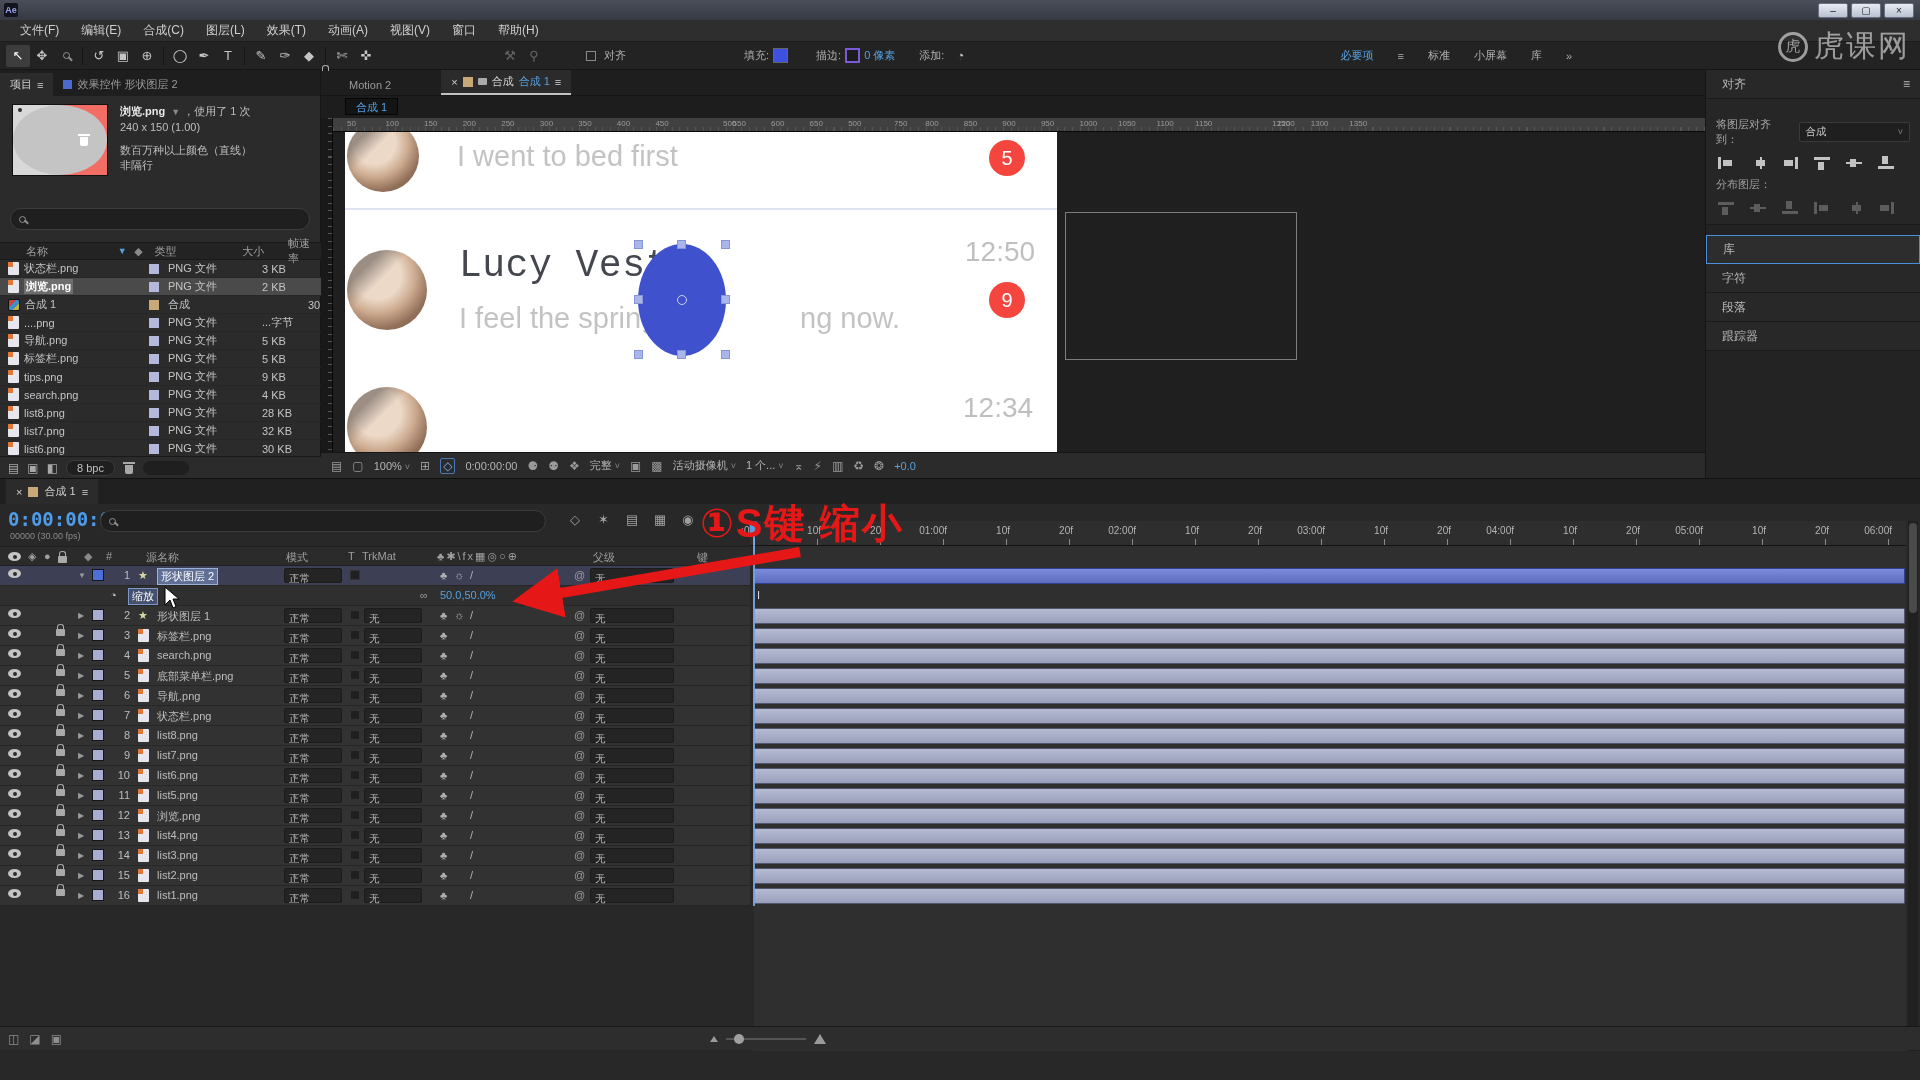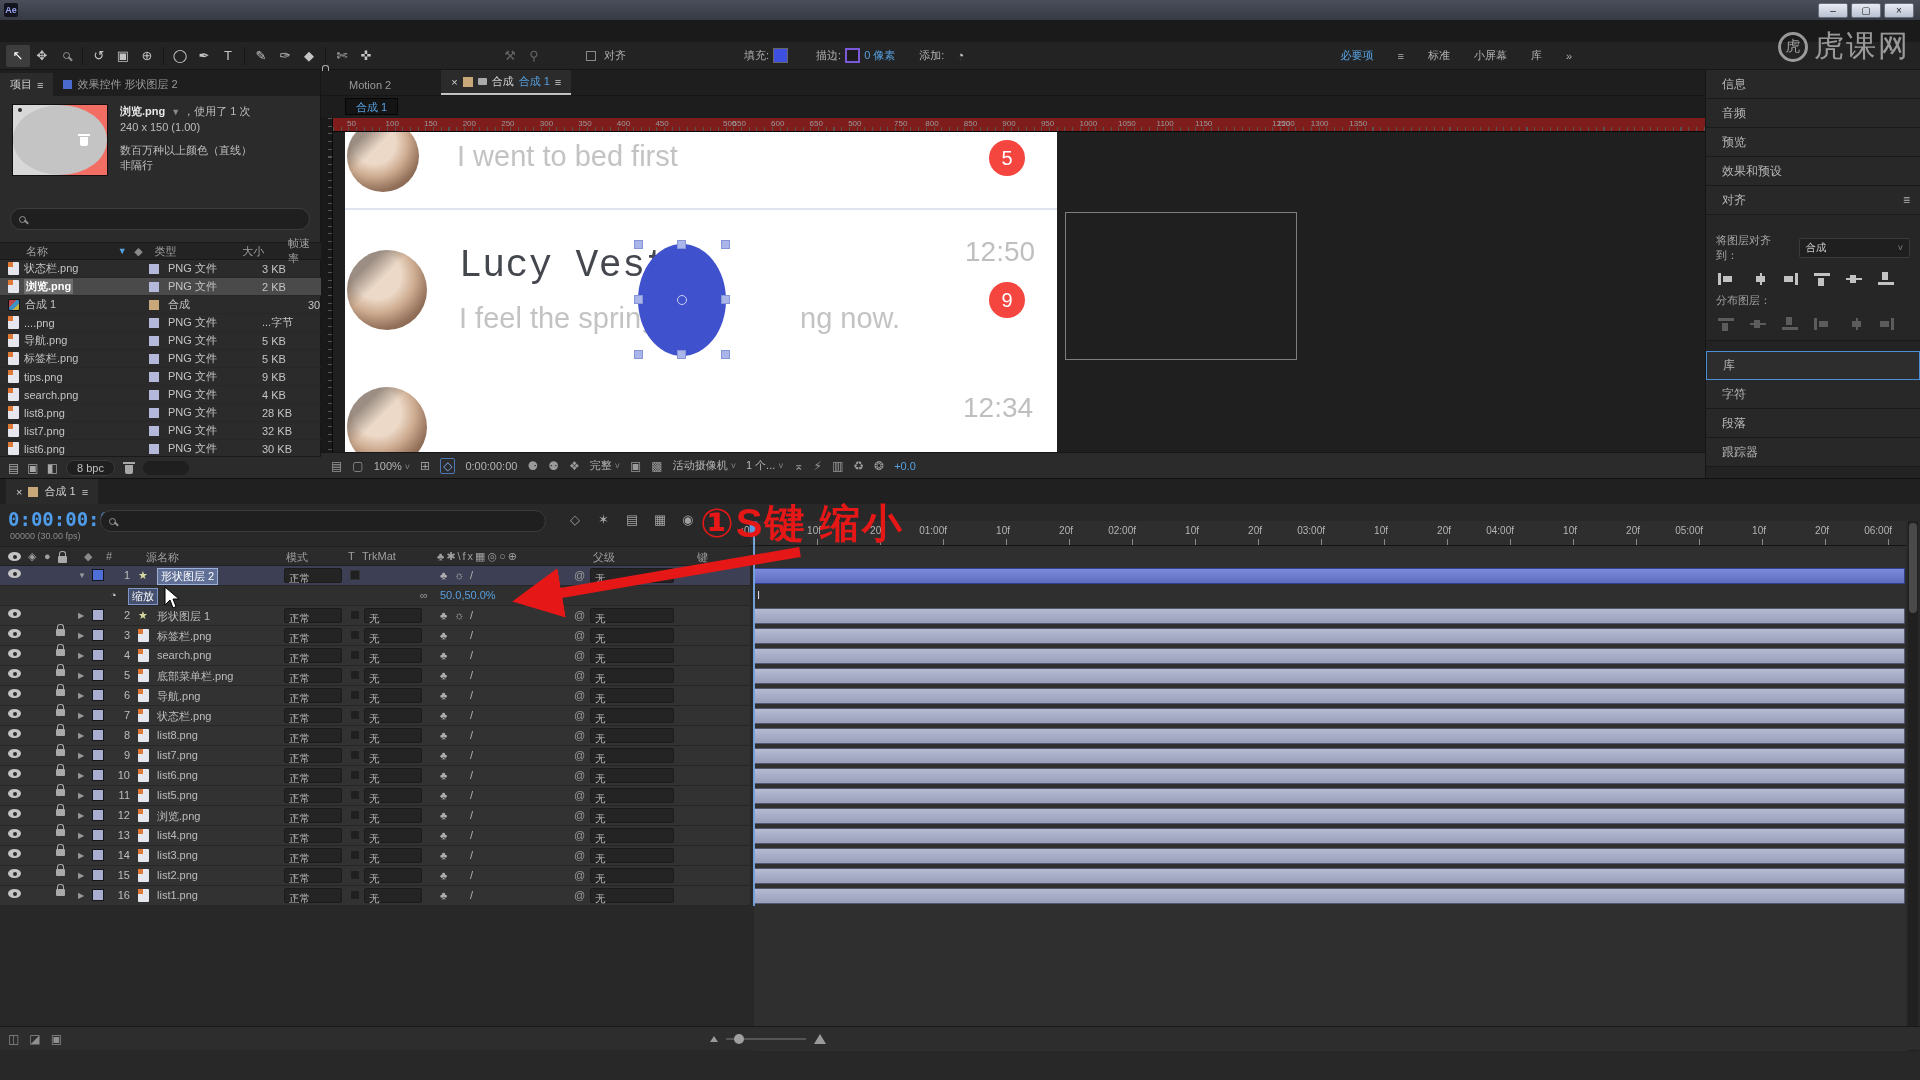--- a/index.html
+++ b/index.html
@@ -59,21 +59,21 @@
   #proj-foot{position:absolute;left:0;top:386px;width:321px;height:22px;background:#2b2b2b;border-top:1px solid #191919;display:flex;align-items:center;gap:8px;padding:0 8px;color:#a8a8a8;}
   .bpcbox{background:#1f1f1f;border:1px solid #3a3a3a;border-radius:9px;padding:1px 10px;font-size:11px;color:#c0c0c0;}
   .pill{width:46px;height:14px;background:#1f1f1f;border-radius:7px;}
   
   #viewer{position:absolute;left:321px;top:70px;width:1384px;height:408px;background:#1f1f1f;}
   #viewer .paneltabs{border-bottom:1px solid #161616;}
   #vtab-active{border-bottom:2px solid #c2c2c2;}
   #vbreadcrumb{position:absolute;left:0;top:26px;width:1384px;height:22px;background:#1d1d1d;}
   #vbc-box{position:absolute;left:24px;top:2px;height:17px;background:#141414;border:1px solid #060606;color:#56a0e0;font-size:11px;padding:1px 10px;}
   #vcanvas{position:absolute;left:0;top:48px;width:1384px;height:334px;background:#1f1f1f;overflow:hidden;}
-  #hruler{position:absolute;left:12px;top:0;width:1372px;height:14px;background:#7f1d1d;border-bottom:1px solid #090909;}
+  #hruler{position:absolute;left:12px;top:0;width:1372px;height:14px;background:#404040;border-bottom:1px solid #090909;}
   #hruler::after{content:"";position:absolute;left:0;bottom:0;width:100%;height:4px;background:repeating-linear-gradient(90deg,#555 0 1px,transparent 1px 7.7px);}
   .rnum{position:absolute;top:1px;font-size:8px;color:#9a9a9a;}
   #vruler{position:absolute;left:0;top:0;width:12px;height:334px;background:#191919;border-right:1px solid #090909;}
   #vruler::after{content:"";position:absolute;top:0;right:0;height:100%;width:4px;background:repeating-linear-gradient(#555 0 1px,transparent 1px 7.7px);}
   #comp{position:absolute;left:24px;top:14px;width:712px;height:320px;background:#ffffff;overflow:hidden;}
   .avatar{position:absolute;border-radius:50%;background:radial-gradient(circle at 38% 32%,#ecd9c8 0 32%,#cfae93 50%,#93705a 72%,#6b4f3d 100%);}
   .avatar::before{content:"";position:absolute;inset:0;border-radius:50%;background:linear-gradient(135deg,rgba(90,80,75,.55) 0 22%,transparent 40%);}
   .chatname{position:absolute;font-size:38px;color:#45474e;letter-spacing:.5px;}
   .chatmsg{position:absolute;font-size:29px;color:#c3c3c3;font-weight:300;}
   .chattime{position:absolute;font-size:28px;color:#bfbfbf;font-weight:300;}
@@ -170,20 +170,31 @@
 
   <div id="titlebar">
     <div id="appicon">Ae</div>
     <div class="winbtns">
       <div class="winbtn">–</div>
       <div class="winbtn">▢</div>
       <div class="winbtn">×</div>
     </div>
   </div>
 
+  <div id="menubar">
+      <div class="menuitem">文件(F)</div>
+      <div class="menuitem">编辑(E)</div>
+      <div class="menuitem">合成(C)</div>
+      <div class="menuitem">图层(L)</div>
+      <div class="menuitem">效果(T)</div>
+      <div class="menuitem">动画(A)</div>
+      <div class="menuitem">视图(V)</div>
+      <div class="menuitem">窗口</div>
+      <div class="menuitem">帮助(H)</div>
+    </div>
 
   <div id="toolbar">
     <div class="tool active">↖</div>
     <div class="tool">✥</div>
     <div class="tool">
         <span class="mag"></span>
       </div>
     <div class="tsep"></div>
     <div class="tool">↺</div>
     <div class="tool">▣</div>
@@ -505,26 +516,20 @@
       <span class="vsico">⌅</span>
       <span class="vsico">⚡</span>
       <span class="vsico">▥</span>
       <span class="vsico">♻</span>
       <span class="vsico">❂</span>
       <span class="bluetext">+0.0</span>
     </div>
   </div>
 
   <div id="sidebar">
-    <div id="sb-top">
-        <div class="sbitem">信息</div>
-        <div class="sbitem">音频</div>
-        <div class="sbitem">预览</div>
-        <div class="sbitem">效果和预设</div>
-      </div>
     <div class="sbitem" id="sb-align-head">
       <span>对齐</span>
       <span>≡</span>
     </div>
     <div id="sb-align-body">
       <div id="alignto">
         <span>将图层对齐到：</span>
         <span class="dd">
             <span>合成</span>
             <span class="ddcaret">˅</span>

